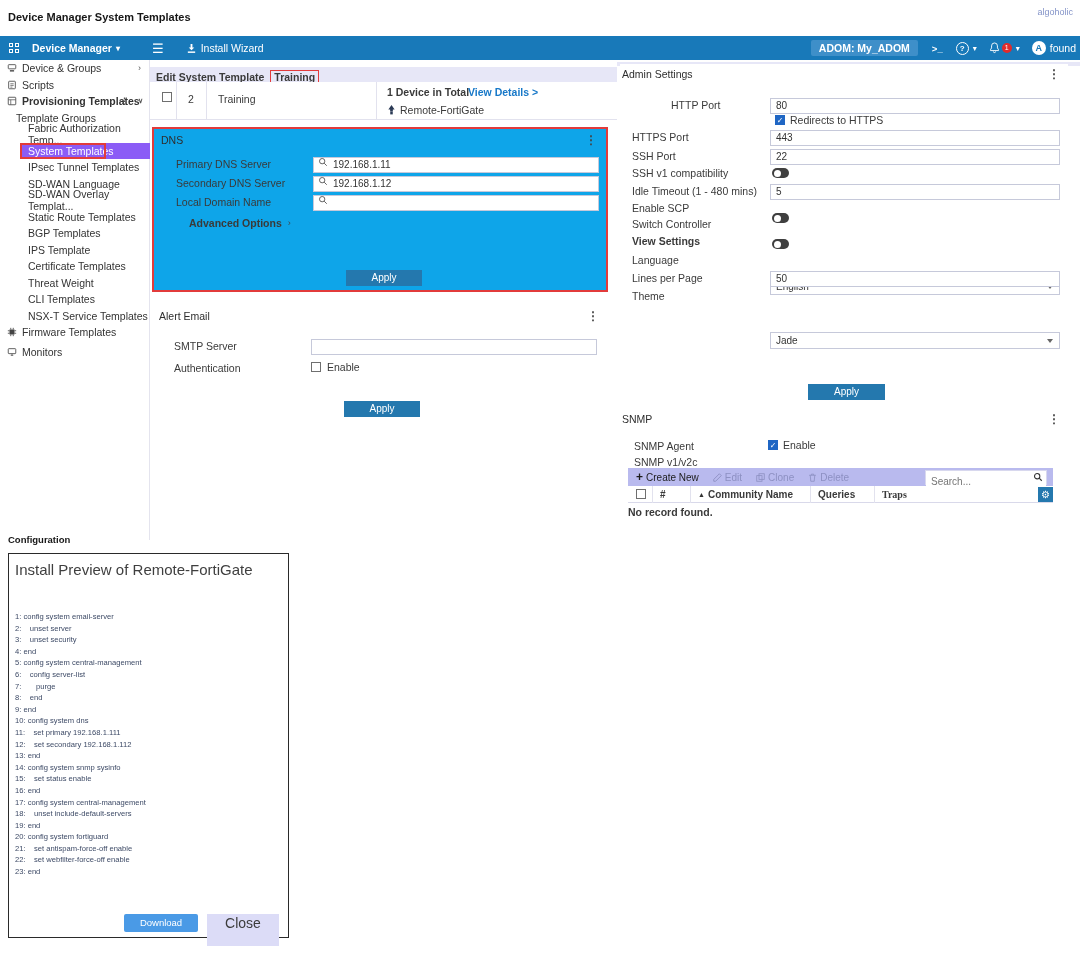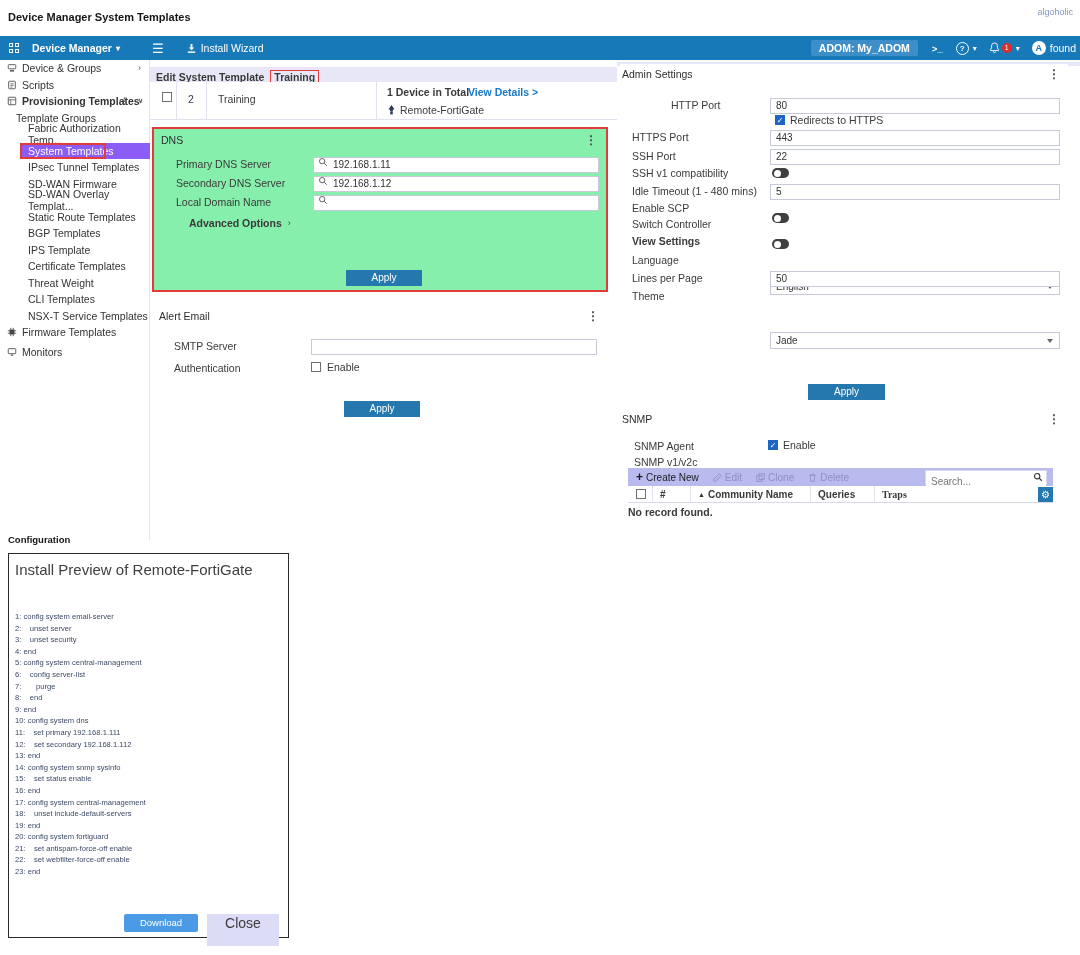--- a/index.html
+++ b/index.html
@@ -117,21 +117,21 @@
         <span>Fabric Authorization Temp...</span>
       </div>
     <div class="side-row" style="padding-left:28px;background:#8b5cf6;color:#fff;margin-left:22px;width:128px;box-sizing:border-box;padding-left:6px;">
       <span>System Templates</span>
       <span class="abs red-annot" style="left:-2px;top:0px;width:86px;height:16px;"></span>
     </div>
     <div class="side-row" style="padding-left:28px;">
         <span>IPsec Tunnel Templates</span>
       </div>
     <div class="side-row" style="padding-left:28px;">
-        <span>SD-WAN Firmware</span>
+        <span>SD-WAN Language</span>
       </div>
     <div class="side-row" style="padding-left:28px;">
         <span>SD-WAN Overlay Templat...</span>
       </div>
     <div class="side-row" style="padding-left:28px;">
         <span>Static Route Templates</span>
       </div>
     <div class="side-row" style="padding-left:28px;">
         <span>BGP Templates</span>
       </div>
@@ -184,21 +184,21 @@
     <div class="abs lbl link bold" style="left:318px;top:4px;cursor:pointer;">View Details &gt;</div>
     <div class="abs" style="left:237px;top:22px;display:flex;align-items:center;gap:4px;">
       <svg width="9" height="10" viewBox="0 0 10 11">
           <path d="M5 0L8.5 5h-2v2h-3V5h-2z" fill="#2b3a55"></path>
           <rect x="3.6" y="7" width="2.8" height="3.4" fill="#2b3a55"></rect>
         </svg>
       <span class="lbl">Remote-FortiGate</span>
     </div>
   </div>
 
-  <div class="abs" style="left:152px;top:127px;width:456px;height:165px;border:2px solid #e23b3b;background:#86efac;">
+  <div class="abs" style="left:152px;top:127px;width:456px;height:165px;border:2px solid #e23b3b;background:#0ea5e9;">
     <div class="abs panel-title" style="left:7px;top:5px;">DNS</div>
     <div class="abs kebab" style="right:9px;top:6px;">⋮</div>
 
     <div class="abs lbl" style="left:22px;top:29px;">Primary DNS Server</div>
     <div class="abs" style="left:159px;top:25px;width:286px;height:16px;">
       <input class="inp icon-pad" value="192.168.1.11" style="">
       <svg class="mag" viewBox="0 0 12 12">
           <circle cx="5" cy="5" r="3.2" fill="none" stroke="#555" stroke-width="1.1"></circle>
           <path d="M7.4 7.4L10.5 10.5" stroke="#555" stroke-width="1.1"></path>
         </svg>

